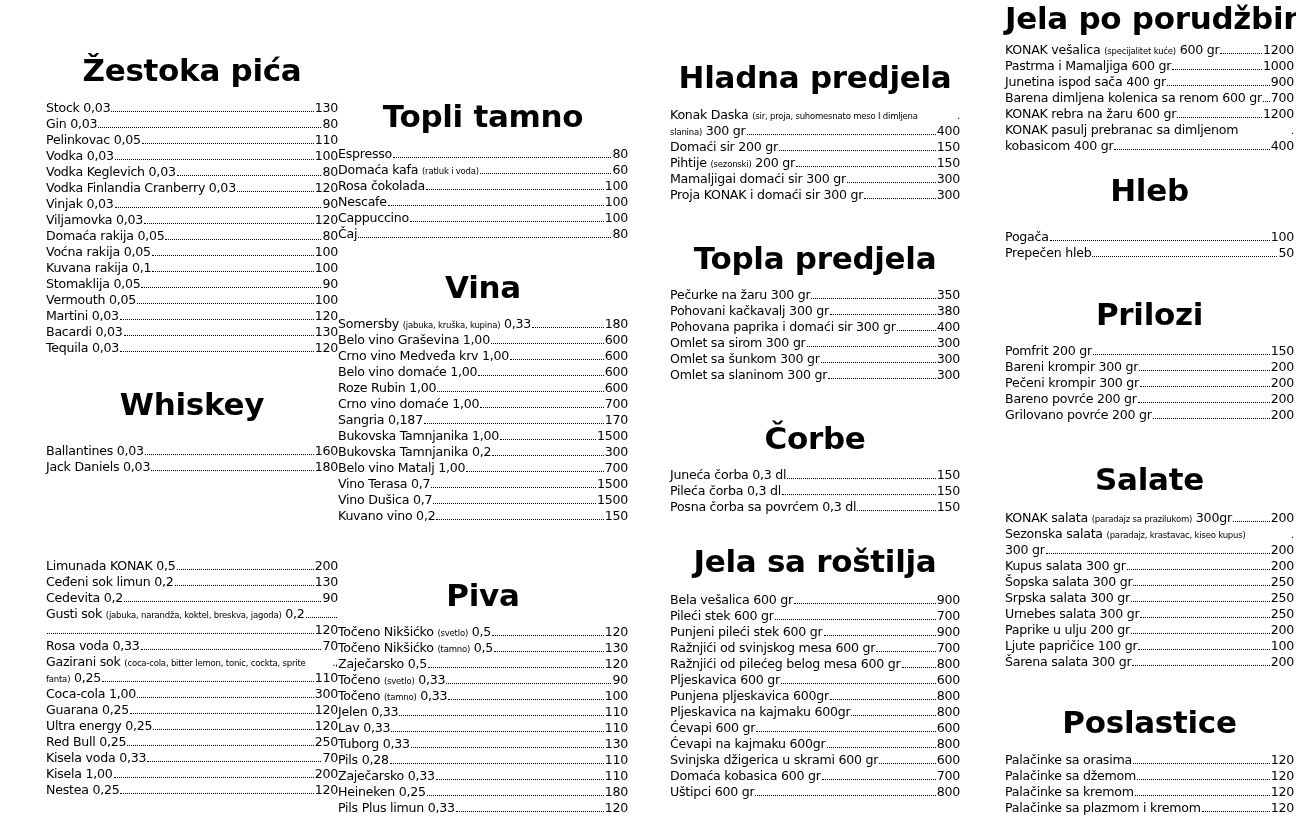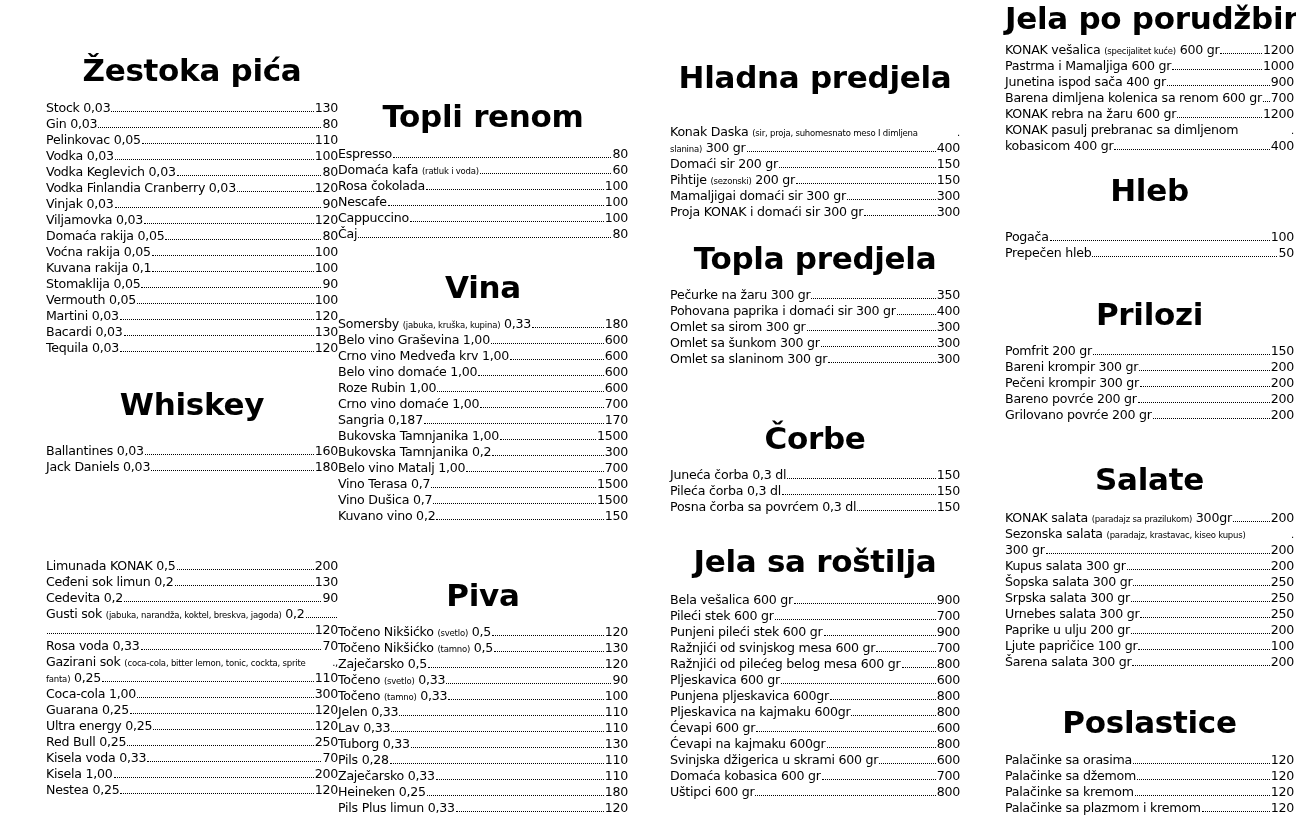--- a/index.html
+++ b/index.html
@@ -212,21 +212,21 @@
       </div>
       <div class="row">
         <span class="name"><span>Nestea 0,25</span></span>
         <span class="dots"></span>
         <span class="price">120</span>
       </div>
     </div>
 </div>
 
 <div class="col" id="col2">
-  <div class="heading" style="top:98px">Topli renom</div>
+  <div class="heading" style="top:98px">Topli tamno</div>
   <div class="items" style="top:146px">
       <div class="row">
         <span class="name"><span>Espresso</span></span>
         <span class="dots"></span>
         <span class="price">80</span>
       </div>
       <div class="row">
         <span class="name"><span>Domaća kafa</span> <span class="note">(ratluk i voda)</span></span>
         <span class="dots"></span>
         <span class="price">60</span>
@@ -382,21 +382,21 @@
       <div class="row">
         <span class="name"><span>Pils Plus limun 0,33</span></span>
         <span class="dots"></span>
         <span class="price">120</span>
       </div>
     </div>
 </div>
 
 <div class="col" id="col3">
   <div class="heading" style="top:59px">Hladna predjela</div>
-  <div class="items" style="top:124px">
+  <div class="items" style="top:107px">
       <div class="row nodots">
         <span class="name"><span>Konak Daska</span> <span class="note">(sir, proja, suhomesnato meso I dimljena</span></span>
         <span class="dots"></span>
         <span class="price">.</span>
       </div>
       <div class="row cont">
         <span class="name"><span class="note">slanina)</span> <span>300 gr</span></span>
         <span class="dots"></span>
         <span class="price">400</span>
       </div>
@@ -421,20 +421,25 @@
         <span class="price">300</span>
       </div>
     </div>
 
   <div class="heading" style="top:240px">Topla predjela</div>
   <div class="items" style="top:287px">
       <div class="row">
         <span class="name"><span>Pečurke na žaru 300 gr</span></span>
         <span class="dots"></span>
         <span class="price">350</span>
+      </div>
+      <div class="row">
+        <span class="name"><span>Pohovani kačkavalj 300 gr</span></span>
+        <span class="dots"></span>
+        <span class="price">380</span>
       </div>
       <div class="row">
         <span class="name"><span>Pohovana paprika i domaći sir 300 gr</span></span>
         <span class="dots"></span>
         <span class="price">400</span>
       </div>
       <div class="row">
         <span class="name"><span>Omlet sa sirom 300 gr</span></span>
         <span class="dots"></span>
         <span class="price">300</span>

